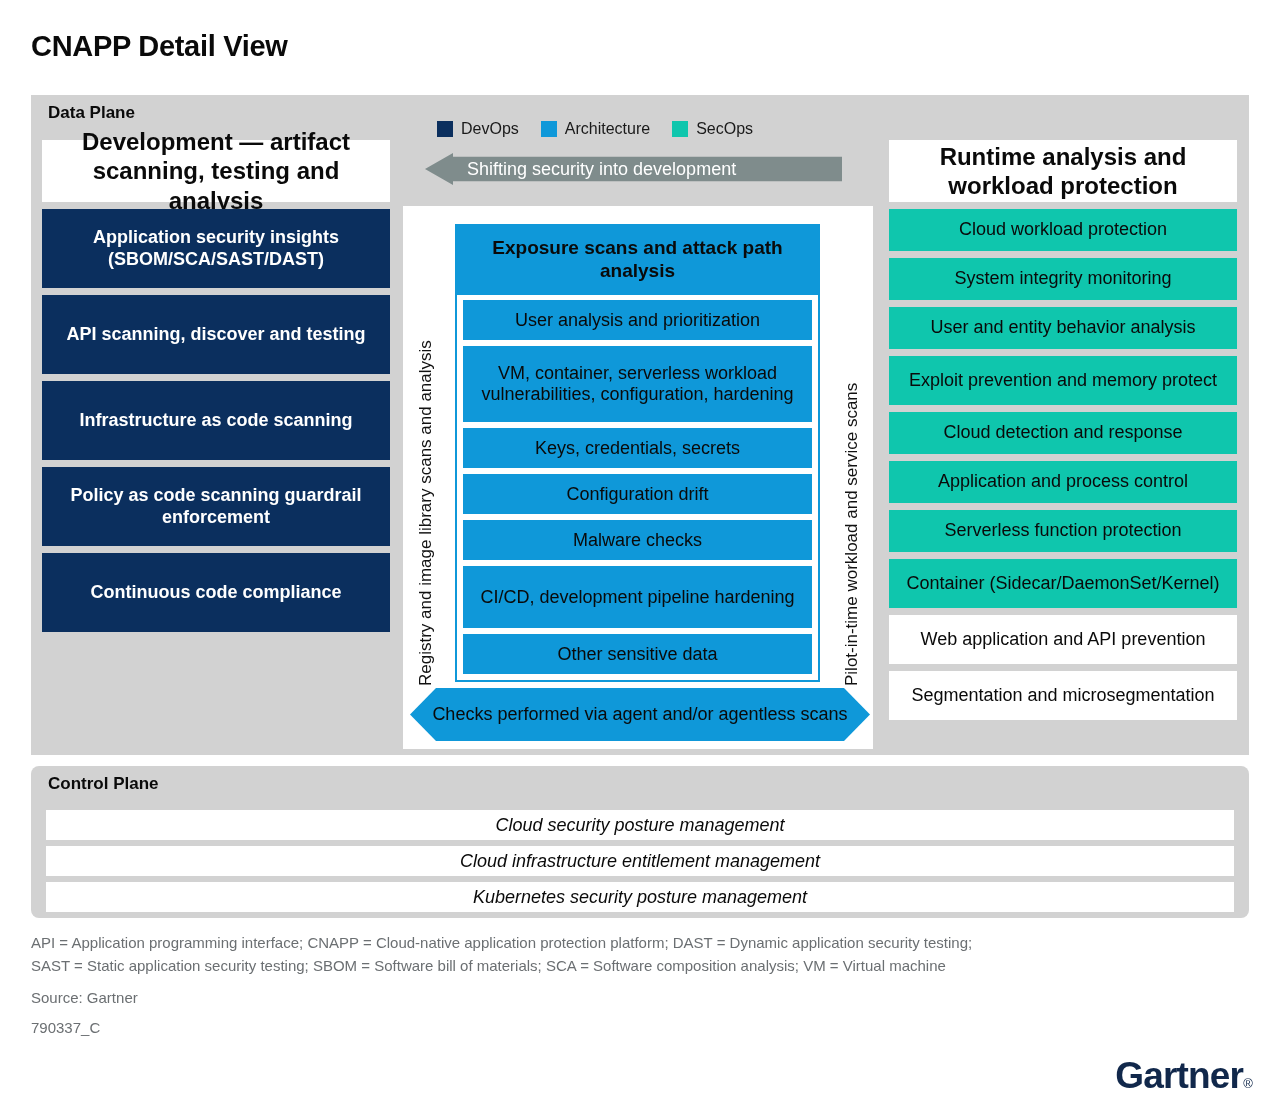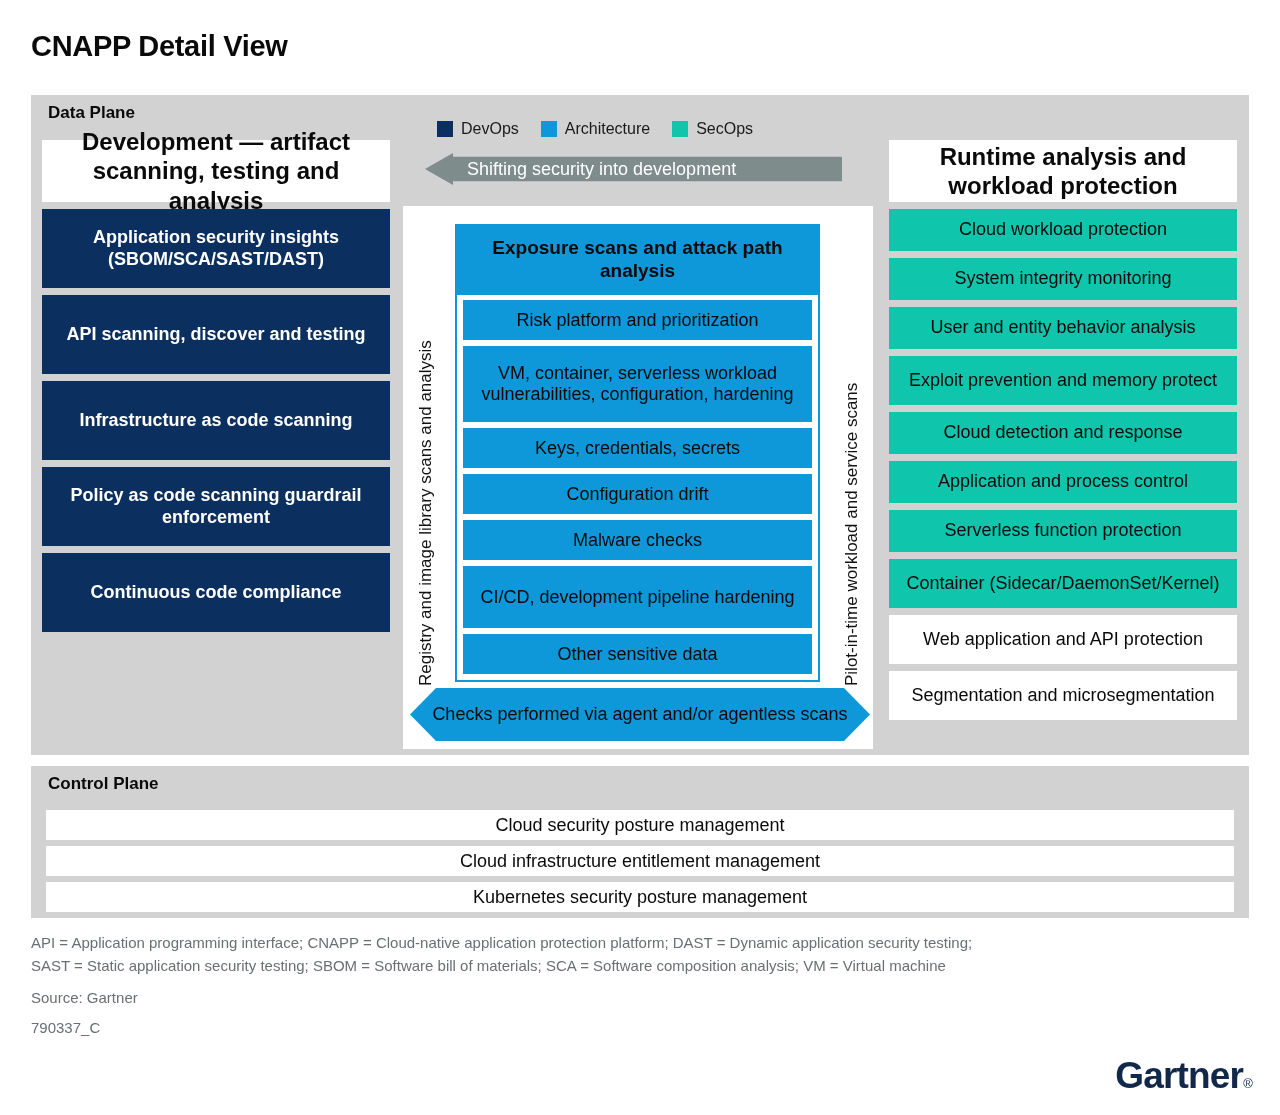--- a/index.html
+++ b/index.html
@@ -143,31 +143,32 @@
     display: flex; align-items: center; justify-content: center;
     text-align: center; line-height: 1.2;
     color: #0a0a0a; font-size: 18px;
   }
 
   
   .control-plane {
     position: absolute; left: 31px; top: 766px;
     width: 1218px; height: 152px;
     background: #d2d2d2;
+    border-radius: 8px;
   }
   .cp-rows {
     position: absolute; left: 15px; top: 44px;
     width: 1188px;
     display: flex; flex-direction: column; gap: 6px;
   }
   .cp-row {
     background: #ffffff;
     height: 30px;
     display: flex; align-items: center; justify-content: center;
-    font-size: 18px; color: #0a0a0a;
+    font-size: 18px; color: #0a0a0a; font-style: italic;
   }
 
   
   .footnotes {
     position: absolute; left: 31px; top: 932px;
     width: 1200px;
     font-size: 15px; color: #6b6f72; line-height: 1.5;
   }
   .foot-source { position: absolute; left: 31px; top: 989px; font-size: 15px; color: #6b6f72; }
   .foot-code   { position: absolute; left: 31px; top: 1019px; font-size: 15px; color: #6b6f72; }
@@ -218,21 +219,21 @@
     <div class="box box-devops">Continuous code compliance</div>
   </div>
 
   <div class="center-panel">
     <div class="vlabel vlabel-left">Registry and image library scans and analysis</div>
     <div class="vlabel vlabel-right">Pilot-in-time workload and service scans</div>
 
     <div class="center-stack">
       <div class="exposure-head">Exposure scans and attack path analysis</div>
       <div class="inner-wrap">
-        <div class="center-box">Risk platform and prioritization</div>
+        <div class="center-box">User analysis and prioritization</div>
         <div class="center-box h3">VM, container, serverless workload vulnerabilities, configuration,  hardening</div>
         <div class="center-box">Keys, credentials, secrets</div>
         <div class="center-box">Configuration drift</div>
         <div class="center-box">Malware checks</div>
         <div class="center-box h2">CI/CD, development pipeline hardening</div>
         <div class="center-box">Other sensitive data</div>
       </div>
     </div>
   </div>
 
@@ -241,21 +242,21 @@
   <div class="col col-right">
     <div class="col-head">Runtime analysis and workload protection</div>
     <div class="box box-secops">Cloud workload protection</div>
     <div class="box box-secops">System integrity monitoring</div>
     <div class="box box-secops">User and entity behavior analysis</div>
     <div class="box box-secops two-line">Exploit prevention and memory protect</div>
     <div class="box box-secops">Cloud detection and response</div>
     <div class="box box-secops">Application and process control</div>
     <div class="box box-secops">Serverless function protection</div>
     <div class="box box-secops two-line">Container (Sidecar/DaemonSet/Kernel)</div>
-    <div class="box box-white">Web application and API protection</div>
+    <div class="box box-white">Web application and API prevention</div>
     <div class="box box-white">Segmentation and microsegmentation</div>
   </div>
 
   <div class="control-plane">
     <div class="plane-label">Control Plane</div>
     <div class="cp-rows">
       <div class="cp-row">Cloud security posture management</div>
       <div class="cp-row">Cloud infrastructure entitlement management</div>
       <div class="cp-row">Kubernetes security posture management</div>
     </div>

